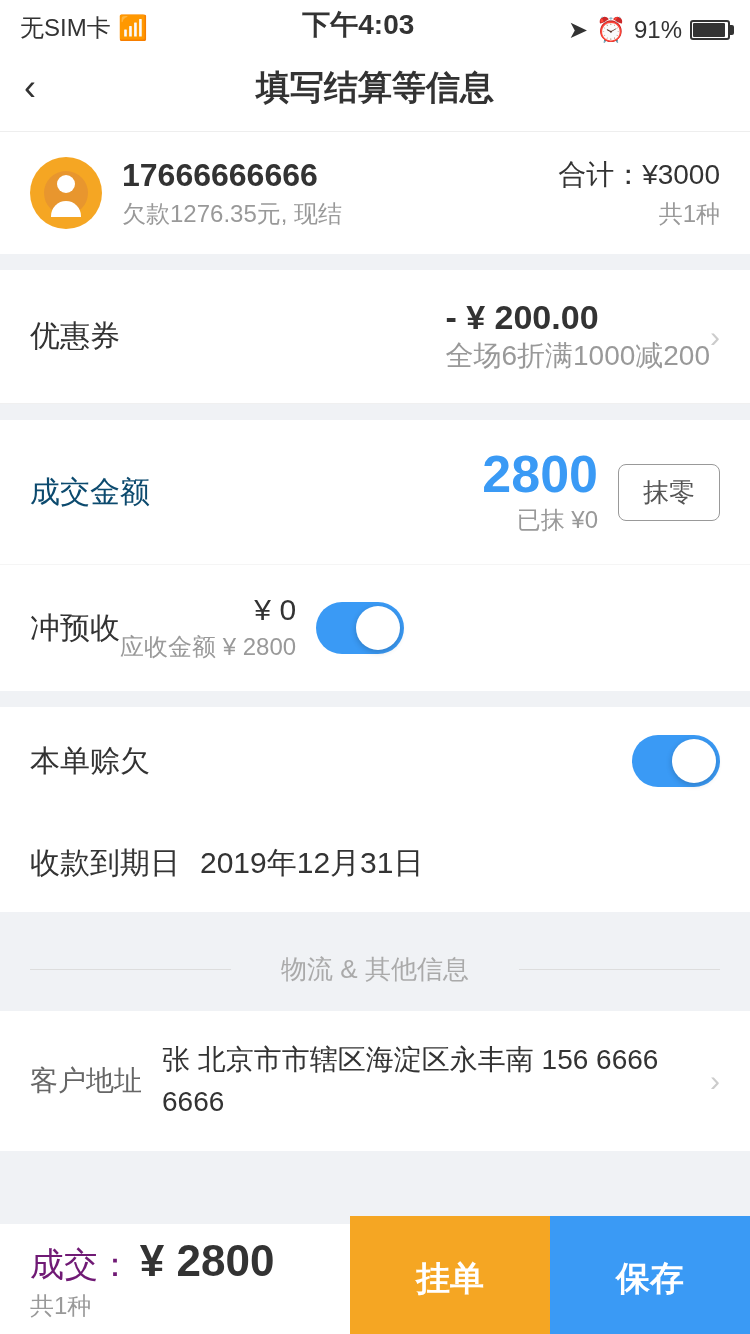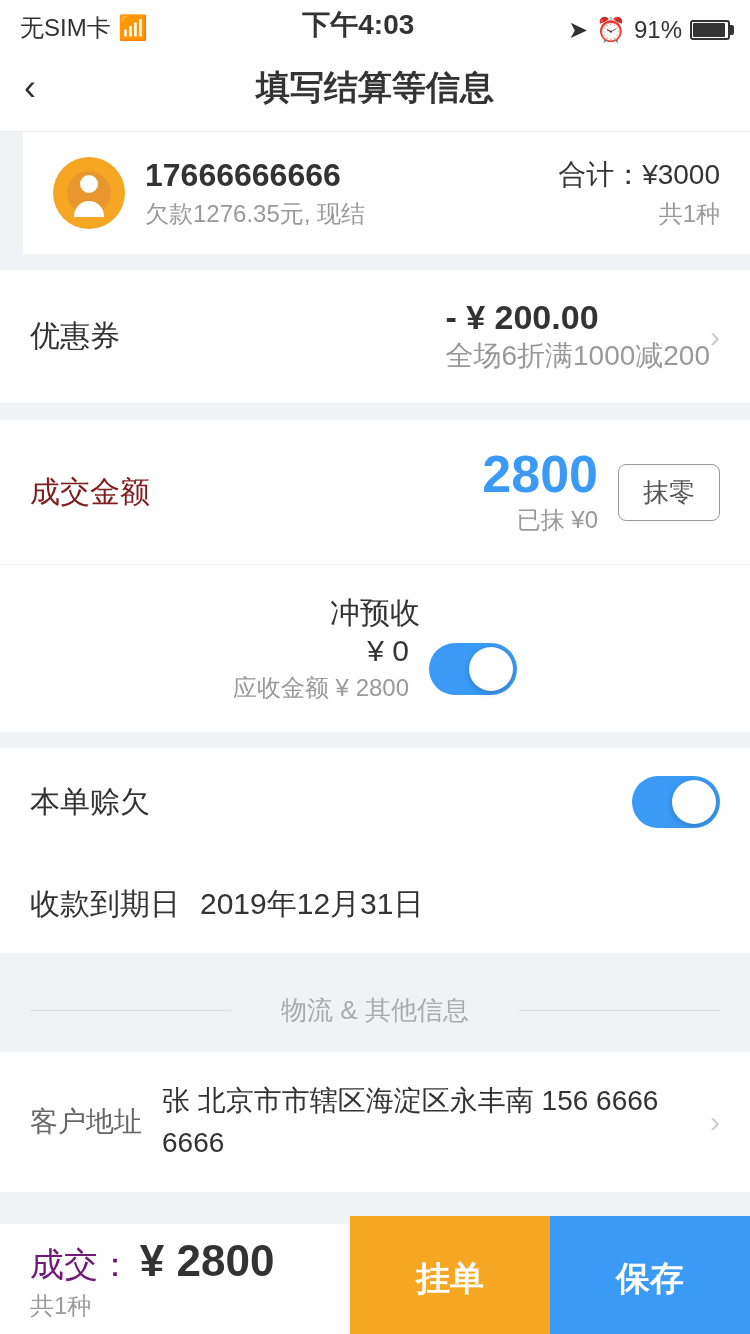--- a/index.html
+++ b/index.html
@@ -85,21 +85,20 @@
     }
 
     
     .customer-card {
       background: #fff;
       padding: 24px 30px;
       display: flex;
       align-items: center;
       justify-content: space-between;
       margin-bottom: 16px;
-      margin-left: 23px;
     }
     .customer-left {
       display: flex;
       align-items: center;
       gap: 20px;
     }
     .avatar {
       width: 72px;
       height: 72px;
       border-radius: 50%;
@@ -199,21 +198,21 @@
     
     .amount-row {
       padding: 28px 30px;
       display: flex;
       align-items: center;
       justify-content: space-between;
       border-bottom: 1px solid #f5f5f5;
     }
     .amount-label {
       font-size: 30px;
-      color: #7f1d1d;
+      color: #0c4a6e;
     }
     .amount-right {
       display: flex;
       align-items: center;
       gap: 20px;
     }
     .amount-value-wrap {
       text-align: right;
     }
     .amount-main {
@@ -236,21 +235,20 @@
       background: #fff;
       cursor: pointer;
     }
 
     
     .toggle-row {
       padding: 28px 30px;
       display: flex;
       align-items: center;
       justify-content: flex-start;
-      flex-direction: column;
     }
     .toggle-label {
       font-size: 30px;
       color: #333;
     }
     .toggle-right {
       display: flex;
       align-items: center;
       gap: 20px;
     }

